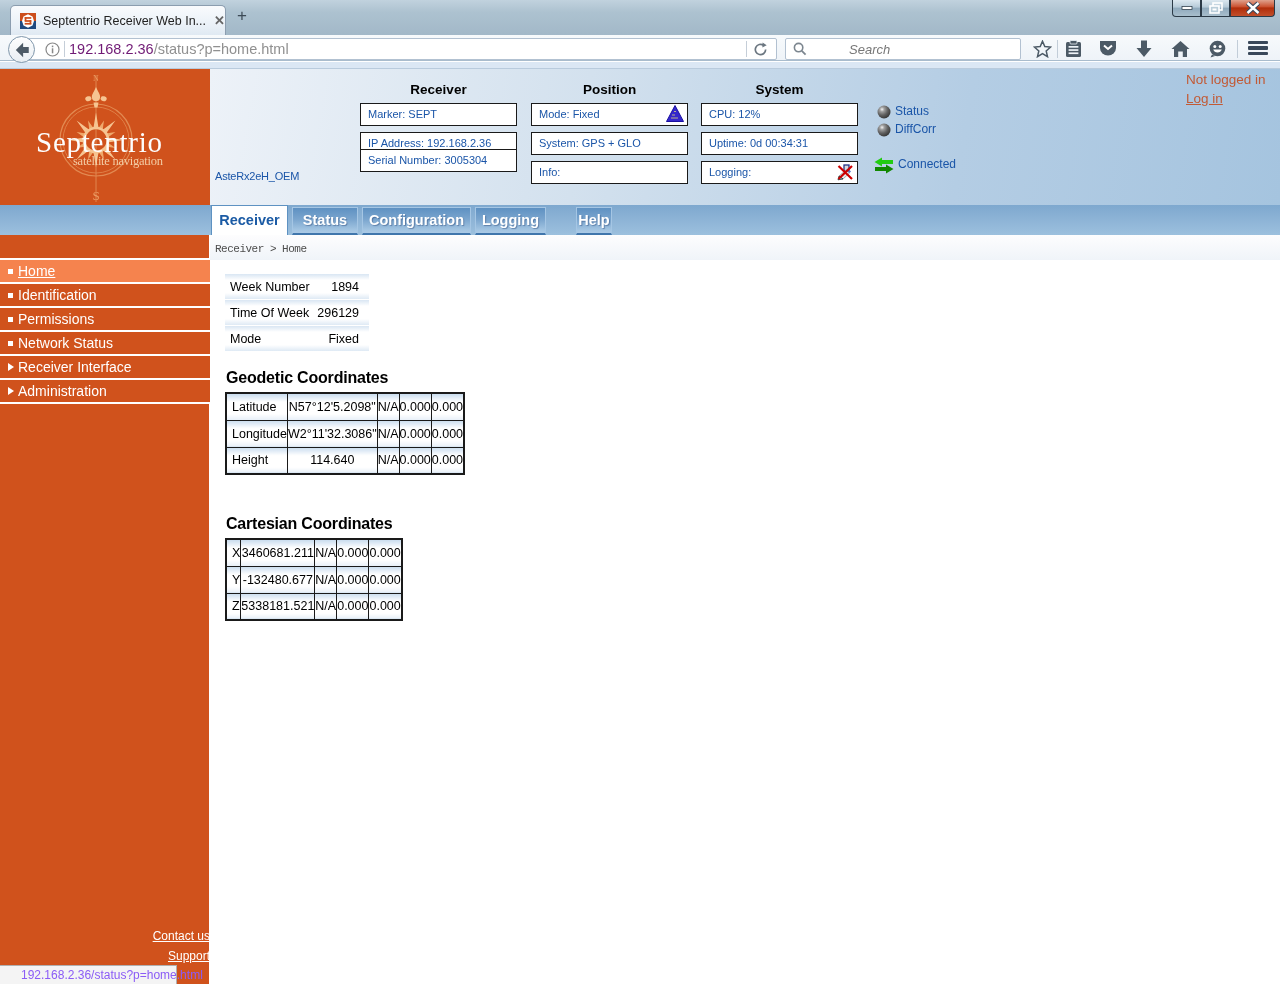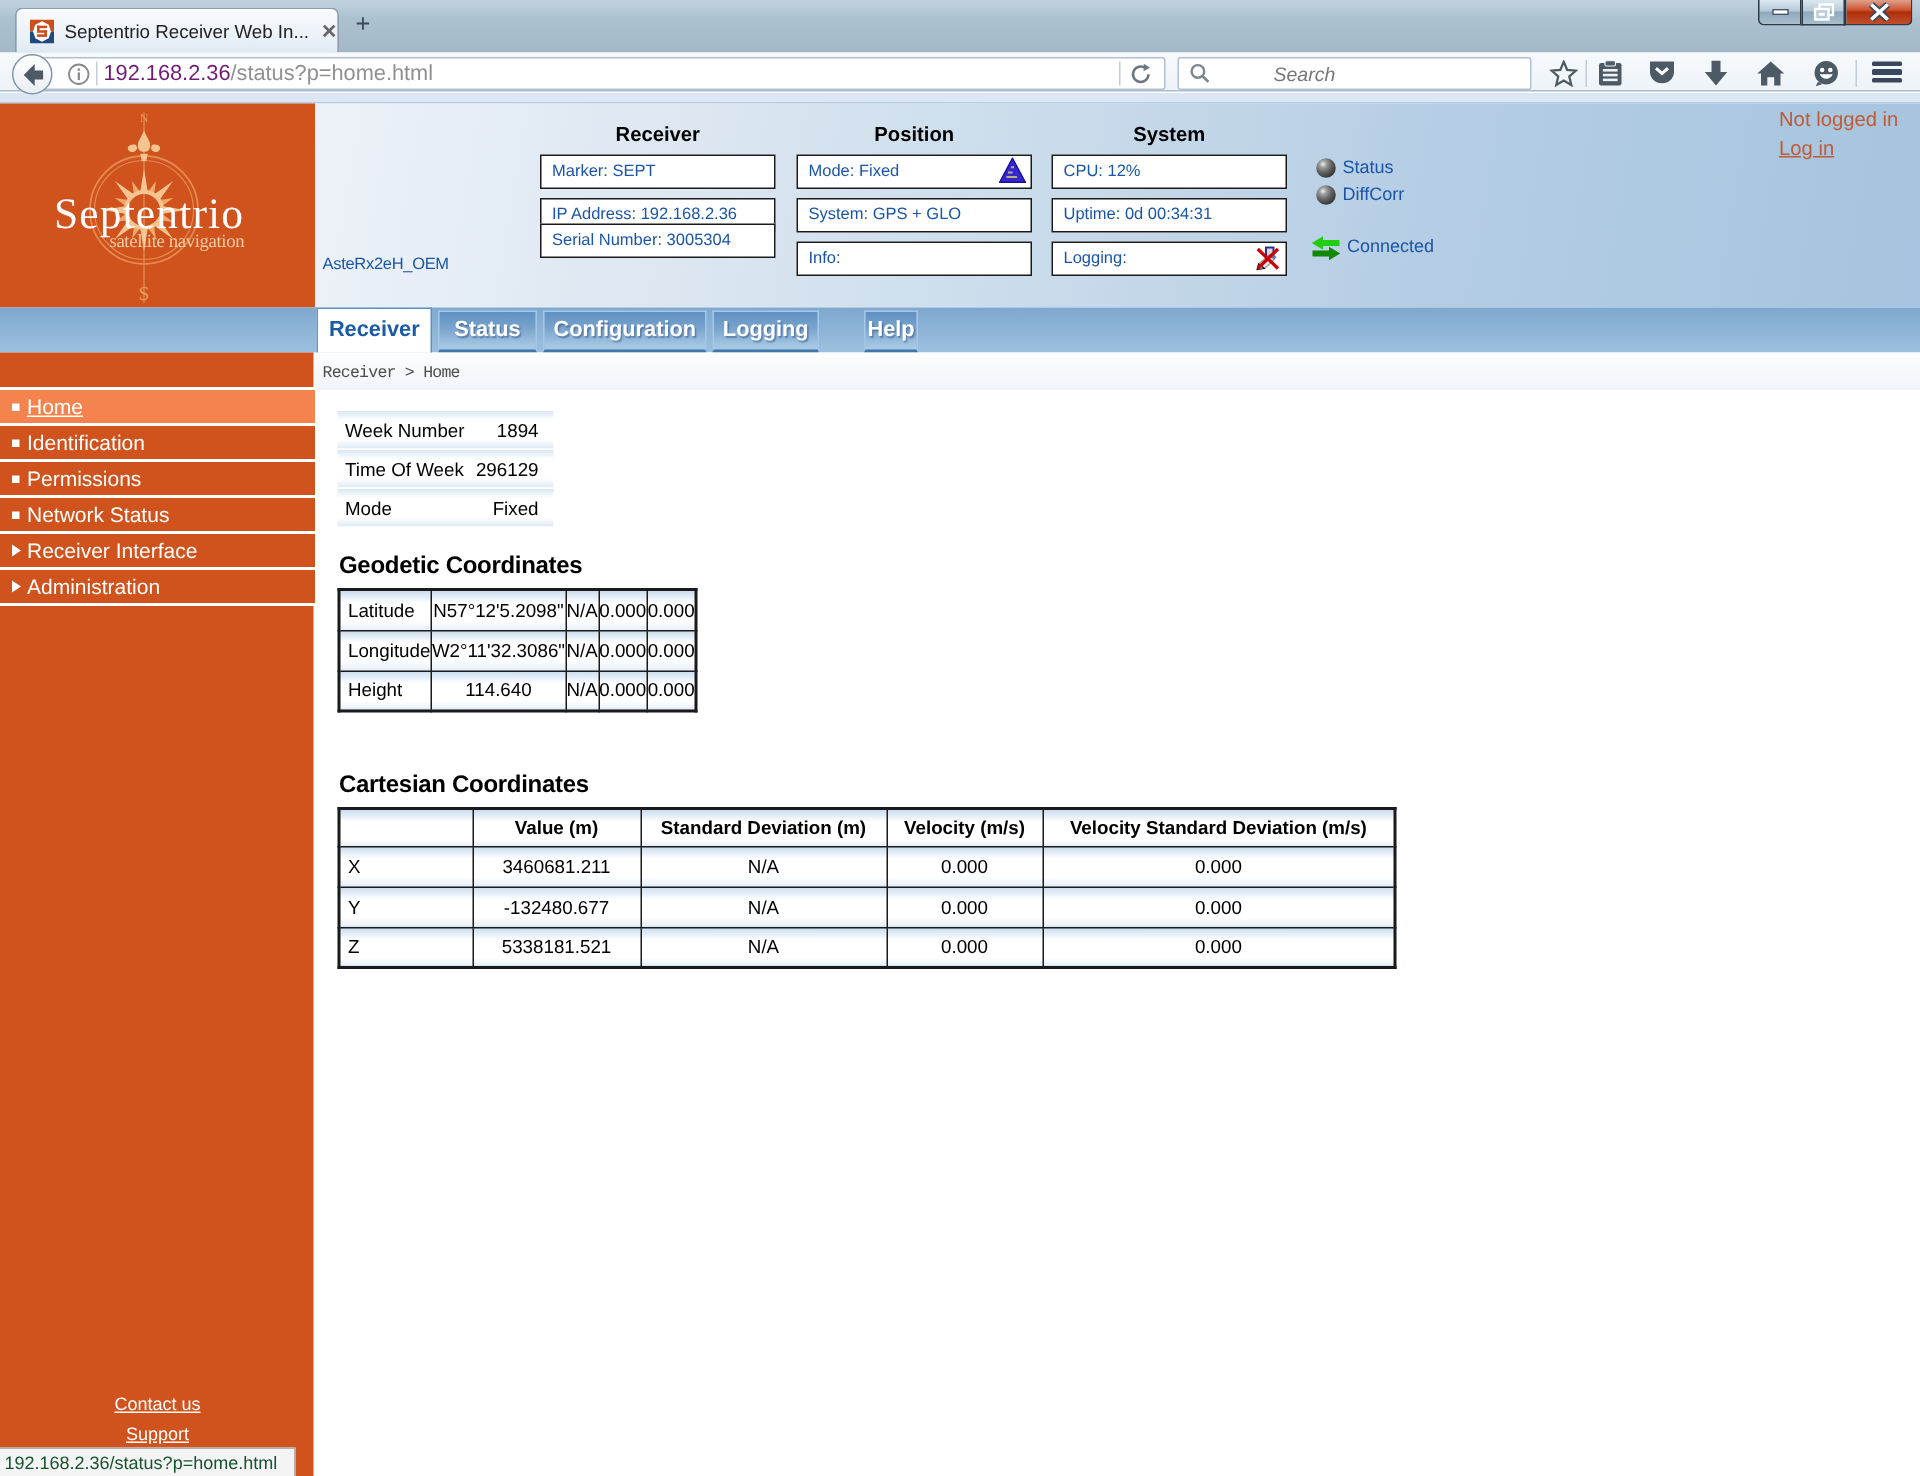--- a/index.html
+++ b/index.html
@@ -62,21 +62,21 @@
 #crumb span { position:absolute; left:5px; top:8px; font-family:"Liberation Mono",monospace; font-size:11px; color:#4d4d4d; letter-spacing:-0.5px; }
 
 
 #sidebar { left:0; top:235px; width:209px; height:749px; background:#d0521c; }
 #menu { position:absolute; left:0; top:23px; width:210px; border-top:2px solid #fff; }
 .mi { height:24px; border-bottom:2px solid #fff; position:relative; color:#fff; font-size:14px; line-height:22px; padding-left:18px; background:#d0521c; }
 .mi.hl { background:#f5834e; }
 .mi.hl span { text-decoration:underline; }
 .mi .sq { position:absolute; left:8px; top:9px; width:5px; height:5px; background:#fff; }
 .mi .tr { position:absolute; left:8px; top:7px; width:0; height:0; border-left:6px solid #fff; border-top:4.5px solid transparent; border-bottom:4.5px solid transparent; }
-#contact { position:absolute; left:0; top:694px; width:210px; text-align:center; color:#fff; font-size:12px; }
+#contact { position:absolute; left:0; top:694px; width:210px; text-align:right; color:#fff; font-size:12px; }
 #contact div { margin-bottom:6px; text-decoration:underline; }
 
 
 #content { left:210px; top:260px; width:1070px; height:724px; background:#fff; }
 #sumtbl { position:absolute; left:15px; top:14px; width:144px; }
 .srow { height:26px; border-bottom:1px solid #fff; background:linear-gradient(180deg,#d9e6f3 0,#fff 6px,#fff 19px,#d9e6f3 26px);
   font-size:12.5px; color:#000; display:flex; }
 .srow .l { margin-left:5px; line-height:26px; }
 .srow .v { margin-left:auto; margin-right:10px; line-height:26px; }
 h2 { position:absolute; font-size:16px; letter-spacing:-0.2px; color:#000; font-family:"Liberation Sans",sans-serif; }
@@ -326,27 +326,20 @@
           <td>114.640</td>
           <td>N/A</td>
           <td>0.000</td>
           <td>0.000</td>
         </tr>
   </tbody>
     </table>
   <h2 style="left:16px; top:255px">Cartesian Coordinates</h2>
   <table style="left:15px; top:278px">
     <tbody>
-        <tr>
-          <th style="width:89px"></th>
-          <th style="width:112px">Value (m)</th>
-          <th style="width:164px">Standard Deviation (m)</th>
-          <th style="width:104px">Velocity (m/s)</th>
-          <th style="width:235px">Velocity Standard Deviation (m/s)</th>
-        </tr>
     <tr>
           <td class="lbl">X</td>
           <td>3460681.211</td>
           <td>N/A</td>
           <td>0.000</td>
           <td>0.000</td>
         </tr>
     <tr>
           <td class="lbl">Y</td>
           <td>-132480.677</td>
@@ -358,13 +351,13 @@
           <td class="lbl">Z</td>
           <td>5338181.521</td>
           <td>N/A</td>
           <td>0.000</td>
           <td>0.000</td>
         </tr>
   </tbody>
     </table>
 </div>
 
-<div class="abs" style="left:0; top:965px; width:197px; height:19px; background:#f4f4f4; border:1px solid #b0b0b0; border-left:none; border-bottom:none; font-size:12px; color:#14532d; line-height:18px; padding-left:3px; z-index:10; white-space:nowrap">192.168.2.36/status?p=home.html</div>
+<div class="abs" style="left:0; top:965px; width:177px; height:19px; background:#f4f4f4; border:1px solid #b0b0b0; border-left:none; border-bottom:none; font-size:12px; color:#8b5cf6; line-height:18px; padding-left:21px; z-index:10; white-space:nowrap">192.168.2.36/status?p=home.html</div>
 
 </body></html>

